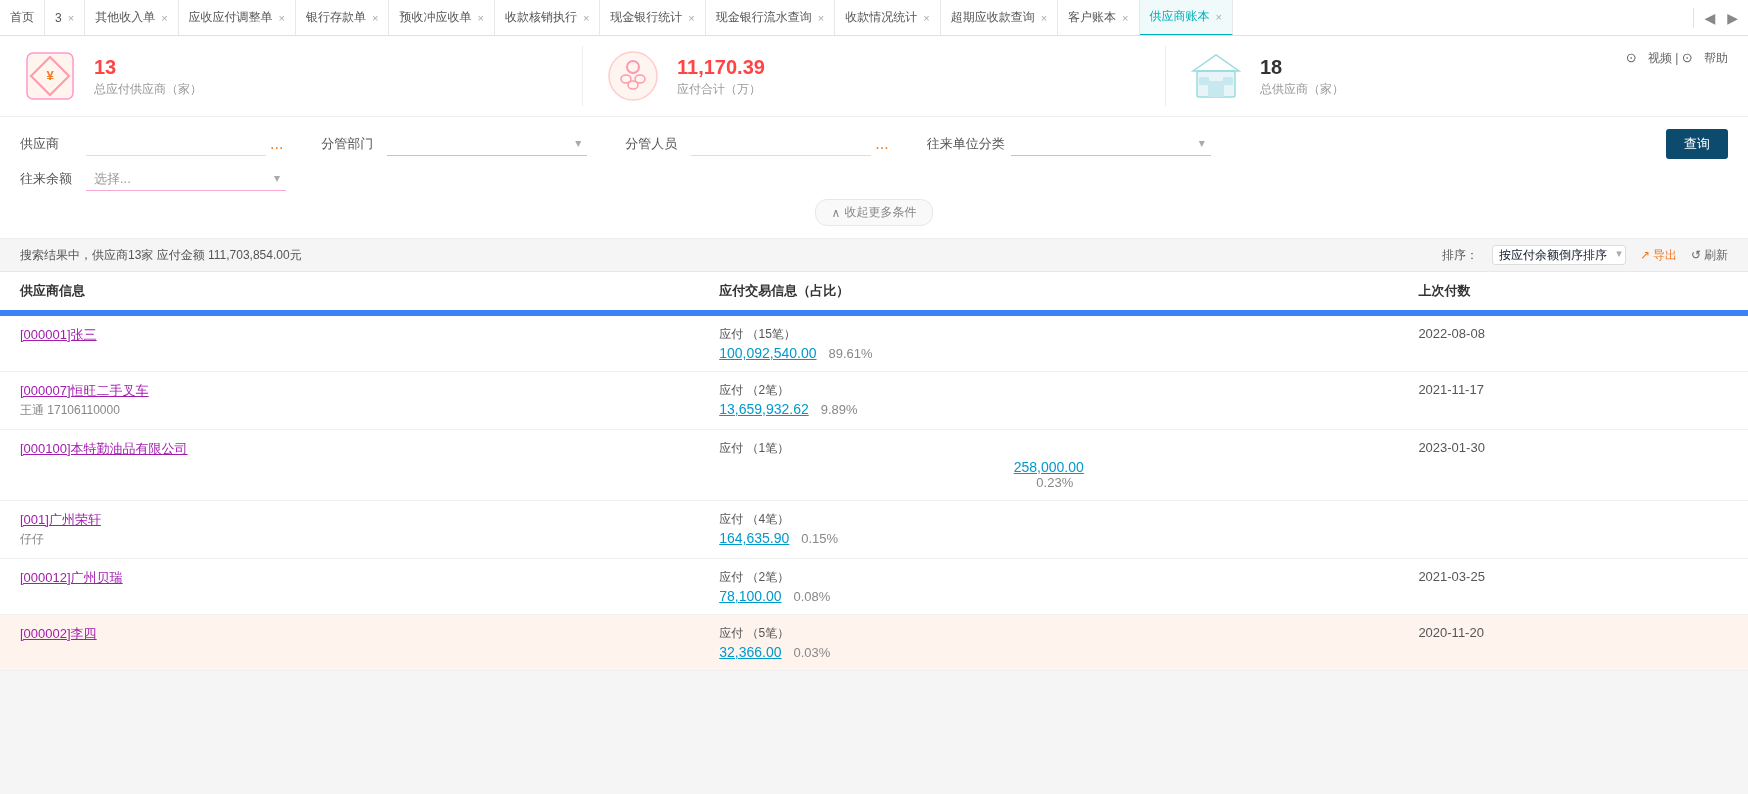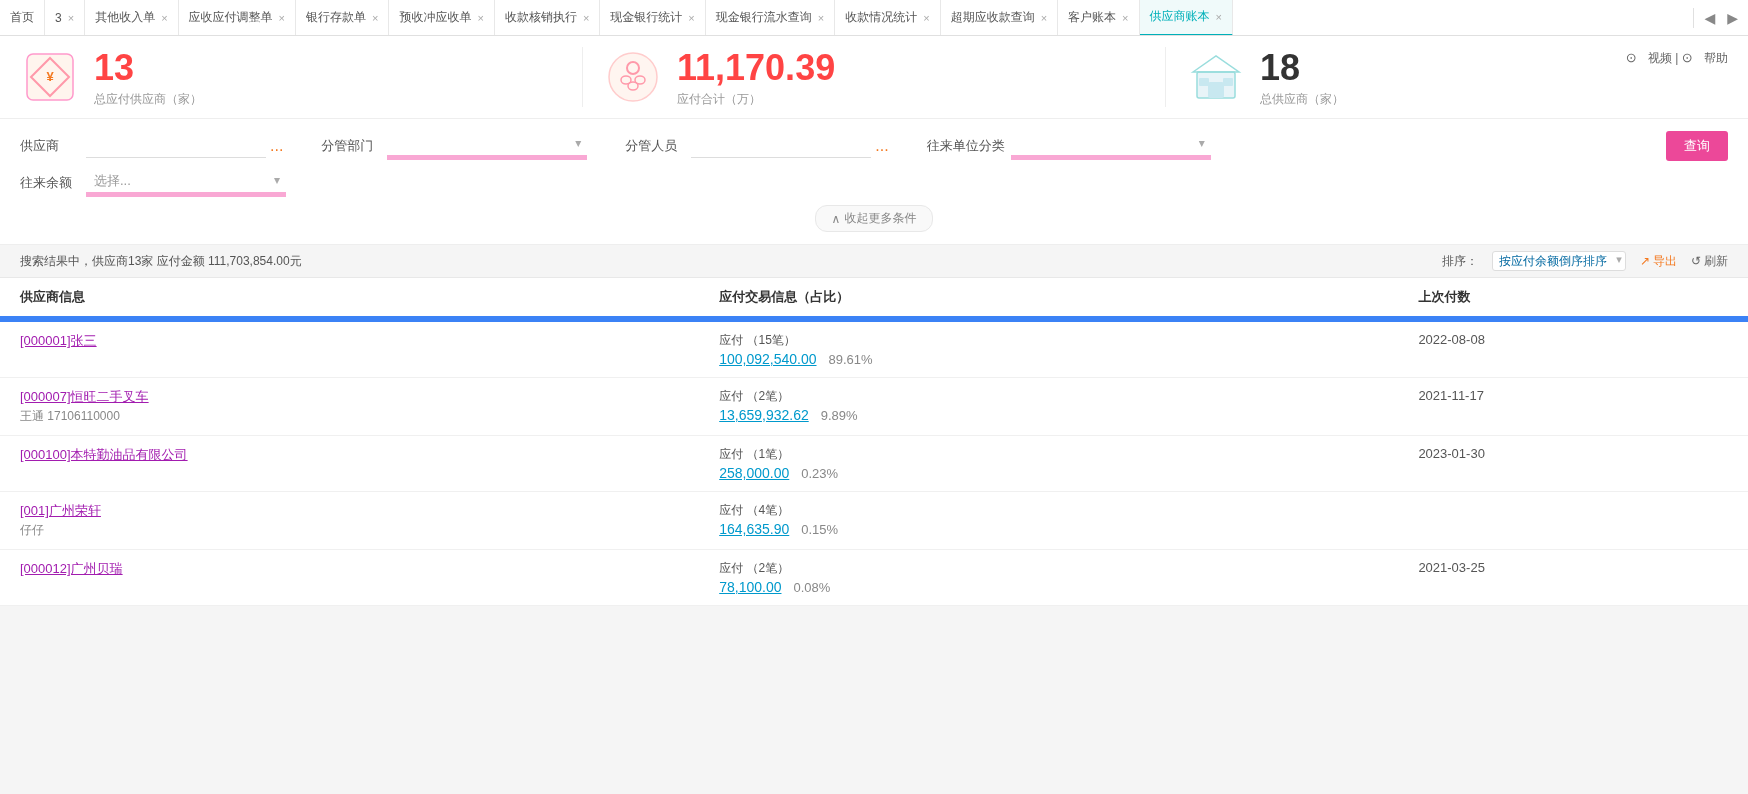--- a/index.html
+++ b/index.html
@@ -21,49 +21,49 @@
     .nav-arrow { padding: 2px 6px; cursor: pointer; font-size: 14px; color: #888; }
 
     
     .summary-bar {
       display: flex; background: #fff; border-bottom: 1px solid #eee; padding: 10px 20px; align-items: center;
       position: relative;
     }
     .summary-item { display: flex; align-items: center; flex: 1; }
     .summary-icon { width: 60px; height: 60px; margin-right: 14px; display: flex; align-items: center; justify-content: center; }
     .summary-icon svg { width: 54px; height: 54px; }
-    .summary-text .value { font-size: 36px; font-weight: bold; color: #f44; line-height: 1.2; }
+    .summary-text .value { font-size: 20px; font-weight: bold; color: #f44; line-height: 1.2; }
     .summary-text .label { font-size: 12px; color: #999; margin-top: 2px; }
     .summary-divider { width: 1px; background: #eee; height: 60px; margin: 0 20px; }
     .top-right-links { position: absolute; right: 20px; top: 14px; font-size: 12px; color: #666; }
     .top-right-links a { color: #666; text-decoration: none; margin-left: 8px; }
 
     
     .filter-area {
       background: #fff; padding: 12px 20px 8px; border-bottom: 1px solid #eee;
     }
     .filter-row { display: flex; align-items: center; margin-bottom: 8px; flex-wrap: wrap; gap: 8px; }
     .filter-item { display: flex; align-items: center; }
     .filter-label { font-size: 13px; color: #555; margin-right: 6px; white-space: nowrap; min-width: 60px; }
     .filter-input {
       border: none; border-bottom: 1px solid #ddd; padding: 4px 8px; font-size: 13px;
       outline: none; width: 200px; background: transparent; color: #333;
     }
     .filter-select {
-      border: none; border-bottom: 5px solid #f9a8d4; padding: 4px 24px 4px 8px;
+      border: none; border-bottom: 1px solid #f9a8d4; padding: 4px 24px 4px 8px;
       font-size: 13px; outline: none; width: 200px; background: transparent;
       appearance: none; cursor: pointer; color: #999; position: relative;
     }
     .filter-select-wrap { position: relative; }
     .filter-select-wrap::after {
       content: '▾'; position: absolute; right: 6px; top: 4px; color: #aaa; pointer-events: none; font-size: 12px;
     }
     .filter-ellipsis { color: #f47920; font-size: 16px; margin-left: 4px; cursor: pointer; }
     .query-btn {
-      background: #ec4899; color: #fff; border: none; padding: 6px 18px;
+      background: #0c4a6e; color: #fff; border: none; padding: 6px 18px;
       border-radius: 3px; cursor: pointer; font-size: 13px; margin-left: auto;
     }
     .collapse-btn {
       display: flex; align-items: center; justify-content: center; margin: 4px auto;
       color: #888; font-size: 12px; cursor: pointer; padding: 4px 16px;
       background: #f9f9f9; border: 1px solid #e8e8e8; border-radius: 12px;
       width: fit-content;
     }
     .collapse-btn::before { content: '∧'; margin-right: 4px; font-size: 12px; }
 
@@ -72,21 +72,21 @@
       display: flex; align-items: center; justify-content: space-between;
       background: #f5f5f5; padding: 6px 20px; font-size: 12px; color: #555;
       border-bottom: 1px solid #e8e8e8;
     }
     .results-right { display: flex; align-items: center; gap: 14px; }
     .sort-label { color: #555; }
     .sort-select-wrap { position: relative; display: inline-block; }
     .sort-select-wrap::after { content: '▾'; position: absolute; right: 4px; top: 2px; color: #aaa; font-size: 11px; pointer-events: none; }
     .sort-select {
       border: 1px solid #ddd; border-radius: 3px; padding: 2px 18px 2px 6px;
-      font-size: 12px; outline: none; background: #fff; appearance: none; cursor: pointer; color: #0369a1;
+      font-size: 12px; outline: none; background: #fff; appearance: none; cursor: pointer; color: #0f172a;
     }
     .action-btn { color: #f47920; font-size: 12px; cursor: pointer; display: inline-flex; align-items: center; gap: 3px; }
     .refresh-btn { color: #666; font-size: 12px; cursor: pointer; display: inline-flex; align-items: center; gap: 3px; }
 
     
     .data-table { background: #fff; width: 100%; border-collapse: collapse; }
     .data-table th {
       padding: 10px 20px; text-align: left; font-size: 13px; font-weight: 600; color: #333;
       background: #fff; border-bottom: 6px solid #3b82f6;
     }
@@ -287,21 +287,21 @@
               <a class="amount-green" href="#">13,659,932.62</a>
               <span class="percent">9.89%</span>
             </div>
           </td>
           <td class="date-text">2021-11-17</td>
         </tr>
         <tr>
           <td><a class="supplier-link" href="#">[000100]本特勤油品有限公司</a></td>
           <td>
             <div class="tx-count">应付 （1笔）</div>
-            <div style="display: flex; align-items: center; margin-top: 2px;">
+            <div style="display: flex; align-items: center; margin-top: 2px; flex-direction: column;">
               <a class="amount-green" href="#">258,000.00</a>
               <span class="percent">0.23%</span>
             </div>
           </td>
           <td class="date-text">2023-01-30</td>
         </tr>
         <tr>
           <td><a class="supplier-link" href="#">[001]广州荣轩</a><div class="supplier-sub">仔仔</div></td>
           <td>
             <div class="tx-count">应付 （4笔）</div>
@@ -316,15 +316,26 @@
           <td><a class="supplier-link" href="#">[000012]广州贝瑞</a></td>
           <td>
             <div class="tx-count">应付 （2笔）</div>
             <div style="display: flex; align-items: center; margin-top: 2px;">
               <a class="amount-green" href="#">78,100.00</a>
               <span class="percent">0.08%</span>
             </div>
           </td>
           <td class="date-text">2021-03-25</td>
         </tr>
+        <tr class="highlighted">
+          <td><a class="supplier-link" href="#">[000002]李四</a></td>
+          <td>
+            <div class="tx-count">应付 （5笔）</div>
+            <div style="display: flex; align-items: center; margin-top: 2px;">
+              <a class="amount-green" href="#">32,366.00</a>
+              <span class="percent">0.03%</span>
+            </div>
+          </td>
+          <td class="date-text">2020-11-20</td>
+        </tr>
       </tbody>
   </table>
 </div>
 
 </body></html>

